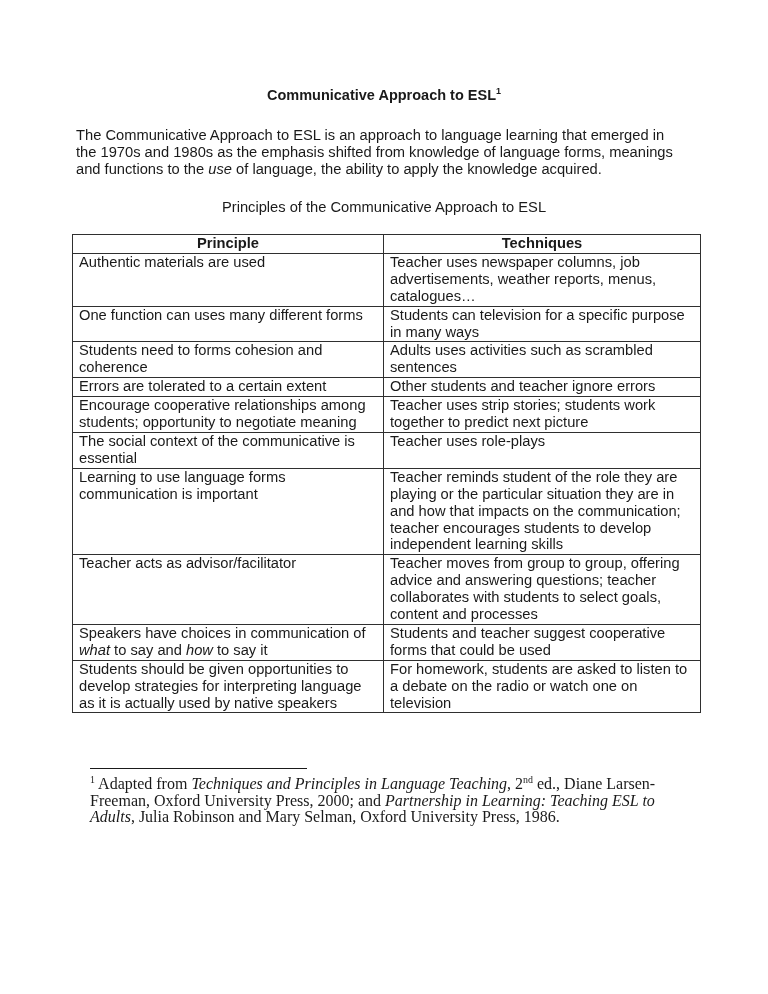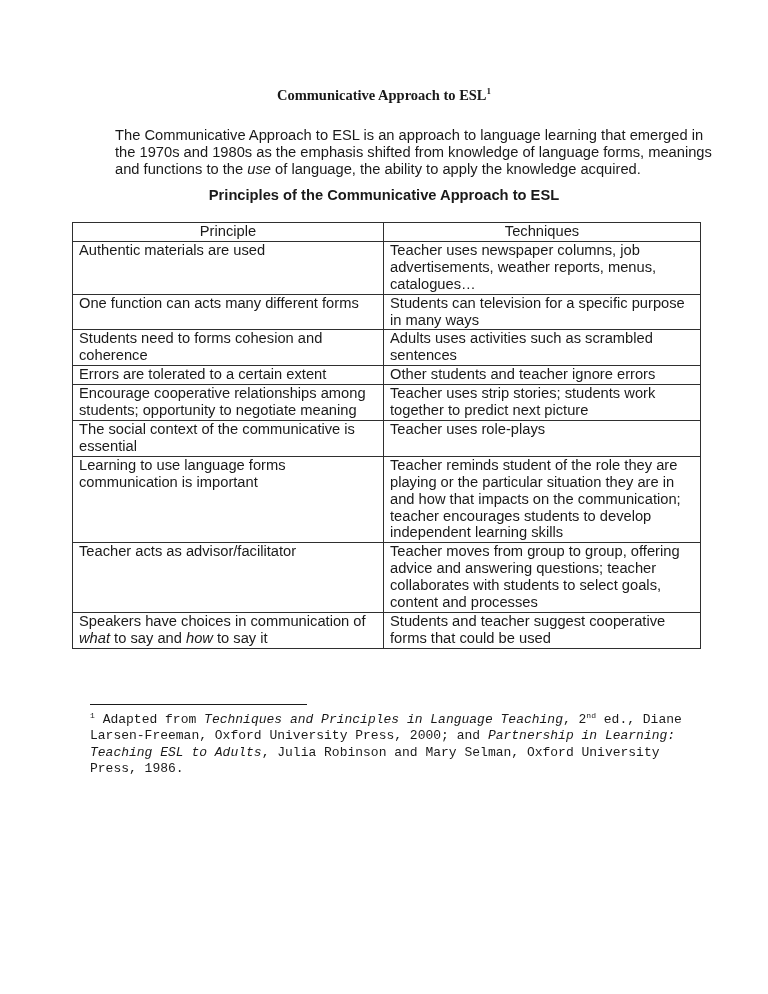--- a/index.html
+++ b/index.html
@@ -10,56 +10,56 @@
   *{margin:0;padding:0;box-sizing:border-box;}
   html,body{background:var(--background);}
   body{
     width:768px;height:994px;overflow:hidden;
     font-family:"Liberation Sans",sans-serif;
     font-size:14.7px;line-height:16.9px;color:var(--text);
   }
   .page{position:relative;width:768px;height:994px;padding-top:86px;}
   .doc-title{
     text-align:center;font-size:14.5px;font-weight:bold;
-    font-family:Liberation Serif, serif;
+    font-family:Liberation Sans, sans-serif;
     line-height:18px;
   }
   .doc-title sup{font-size:9px;vertical-align:super;line-height:0;}
   .intro{
-    margin:23px 0 0 115px;width:598px;
+    margin:23px 0 0 76px;width:598px;
     font-size:14.7px;line-height:17px;
   }
   .table-title{
-    margin-top:9px;text-align:center;
-    font-size:14.7px;font-weight:bold;line-height:17px;
+    margin-top:21px;text-align:center;
+    font-size:14.7px;font-weight:normal;line-height:17px;
   }
   table.principles{
     margin:18px 0 0 72px;width:628px;
     border-collapse:collapse;table-layout:fixed;
   }
   table.principles th,
   table.principles td{
     border:1px solid var(--border);
     vertical-align:top;
     padding:0px 6px 1px 6px;
     font-size:14.7px;line-height:16.9px;
   }
-  table.principles th{font-weight:normal;text-align:center;}
+  table.principles th{font-weight:bold;text-align:center;}
   table.principles col.c1{width:311px;}
   table.principles col.c2{width:317px;}
   em{font-style:italic;}
   sup{font-size:0.62em;vertical-align:super;line-height:0;}
   .footnote-rule{
     margin:55px 0 0 90px;width:217px;height:0;
     border-top:1px solid var(--text);
   }
   .footnote{
     margin:7px 0 8px 90px;width:600px;
-    font-family:Liberation Mono, monospace;
-    font-size:13px;line-height:16.5px;
+    font-family:Liberation Serif, serif;
+    font-size:16px;line-height:16.5px;
   }
 </style>
 </head>
 <body>
 
 <div class="page">
 
   <h1 class="doc-title"><span>Communicative Approach to ESL</span><sup>1</sup></h1>
 
   <p class="intro"><span>The Communicative Approach to ESL is an approach to language learning that emerged in the 1970s and 1980s as the emphasis shifted from knowledge of language forms, meanings and functions to the </span><em>use</em><span> of language, the ability to apply the knowledge acquired.</span></p>
@@ -76,21 +76,21 @@
         <th>Principle</th>
         <th>Techniques</th>
       </tr>
     </thead>
     <tbody>
         <tr>
           <td>Authentic materials are used</td>
           <td>Teacher uses newspaper columns, job advertisements, weather reports, menus, catalogues…</td>
         </tr>
         <tr>
-          <td>One function can acts many different forms</td>
+          <td>One function can uses many different forms</td>
           <td>Students can television for a specific purpose in many ways</td>
         </tr>
         <tr>
           <td>Students need to forms cohesion and coherence</td>
           <td>Adults uses activities such as scrambled sentences</td>
         </tr>
         <tr>
           <td>Errors are tolerated to a certain extent</td>
           <td>Other students and teacher ignore errors</td>
         </tr>
@@ -107,20 +107,24 @@
           <td>Teacher reminds student of the role they are playing or the particular situation they are in and how that impacts on the communication; teacher encourages students to develop independent learning skills</td>
         </tr>
         <tr>
           <td>Teacher acts as advisor/facilitator</td>
           <td>Teacher moves from group to group, offering advice and answering questions; teacher collaborates with students to select goals, content and processes</td>
         </tr>
         <tr>
           <td><span>Speakers have choices in communication of </span><em>what</em><span> to say and </span><em>how</em><span> to say it</span></td>
           <td>Students and teacher suggest cooperative forms that could be used</td>
         </tr>
+        <tr>
+          <td>Students should be given opportunities to develop strategies for interpreting language as it is actually used by native speakers</td>
+          <td>For homework, students are asked to listen to a debate on the radio or watch one on television</td>
+        </tr>
       </tbody>
   </table>
 
   <div class="footnote-rule"></div>
 
   <p class="footnote"><sup>1</sup><span> </span><span><span>Adapted from </span><em>Techniques and Principles in Language Teaching</em><span>, 2</span><sup>nd</sup><span> ed., Diane Larsen-Freeman, Oxford University Press, 2000; and </span><em>Partnership in Learning: Teaching ESL to Adults</em><span>, Julia Robinson and Mary Selman, Oxford University Press, 1986.</span></span></p>
 
 </div>
 
 </body></html>

